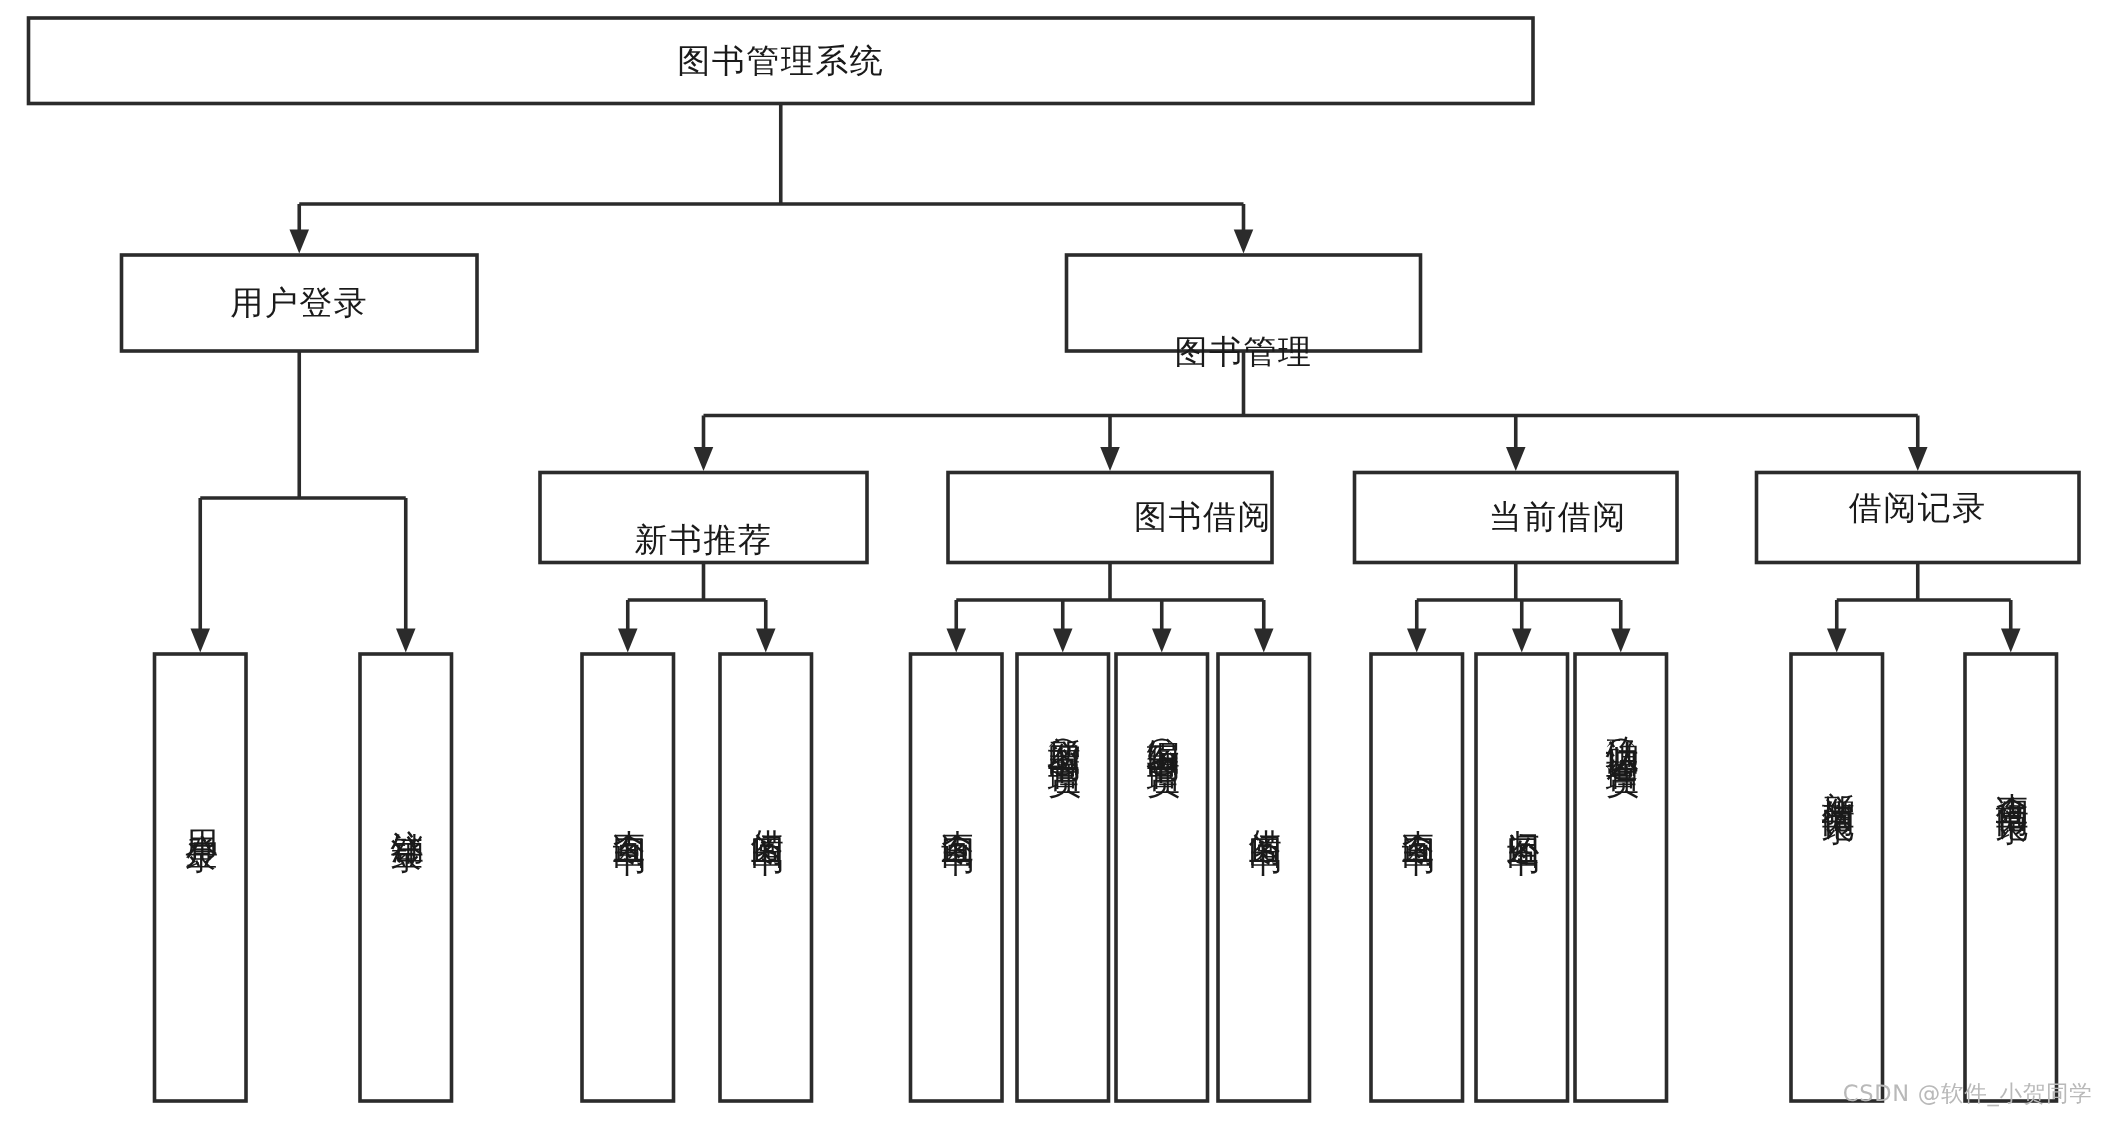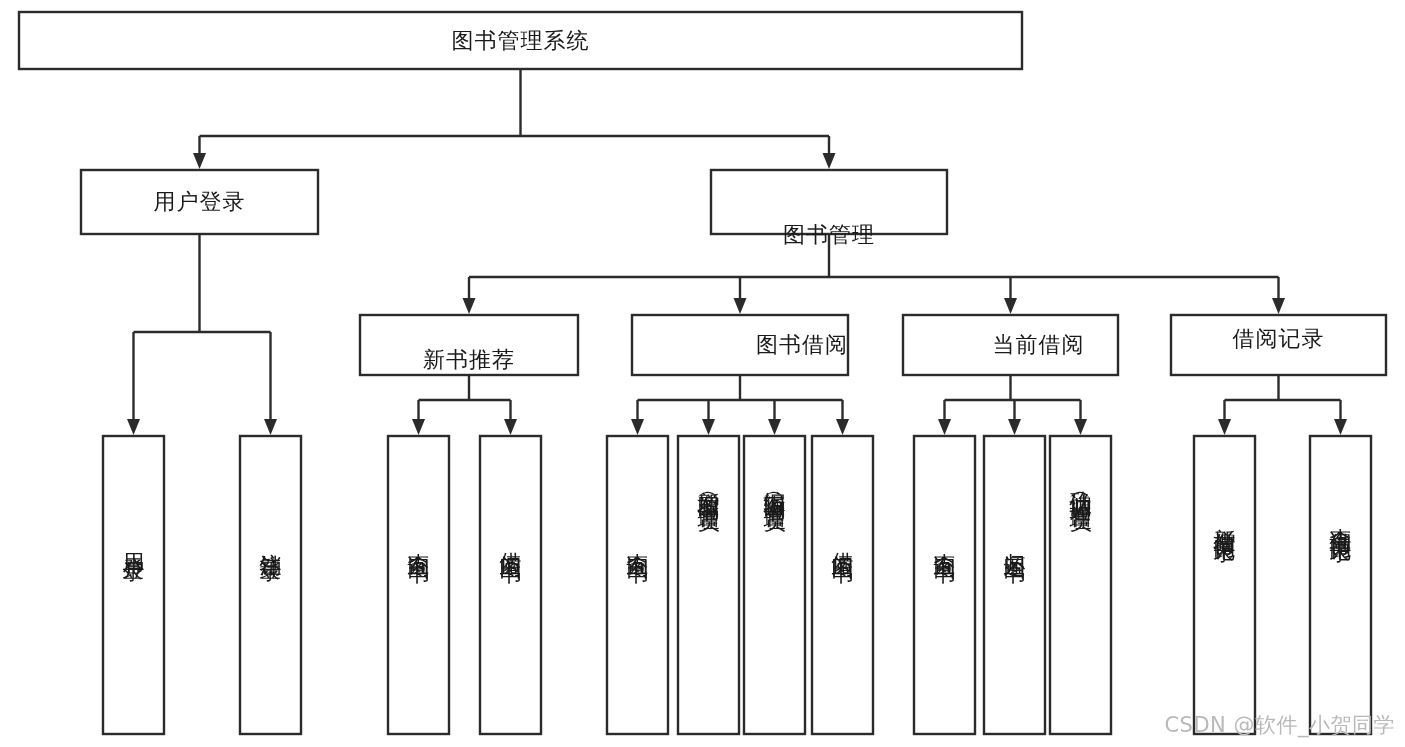--- a/index.html
+++ b/index.html
@@ -74,21 +74,21 @@
     font-size: 22px;
     letter-spacing: 1px;
     color: #1a1a1a;
     white-space: nowrap;
   }
   #watermark {
     position: absolute;
     right: 10px;
     bottom: 8px;
     font-family: "DejaVu Sans", "Liberation Sans", sans-serif;
-    font-size: 21px;
+    font-size: 15px;
     color: #b9b9b9;
     letter-spacing: 0.5px;
     white-space: nowrap;
   }
 </style>
 </head>
 <body>
 
 <div id="diagram-root">
   <svg class="flow" id="flow-svg" viewBox="0 0 1405 747">

